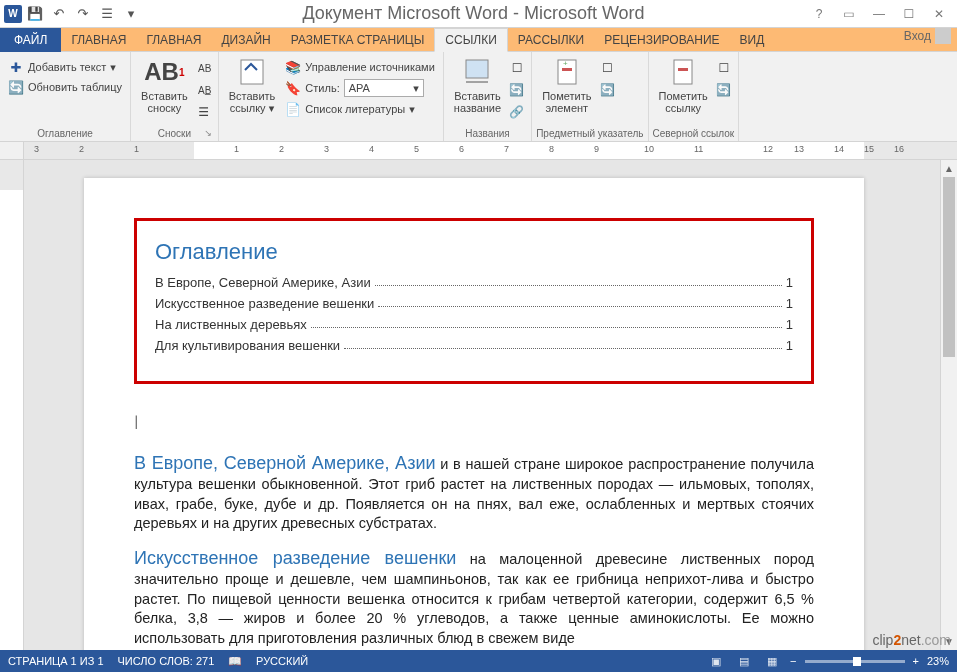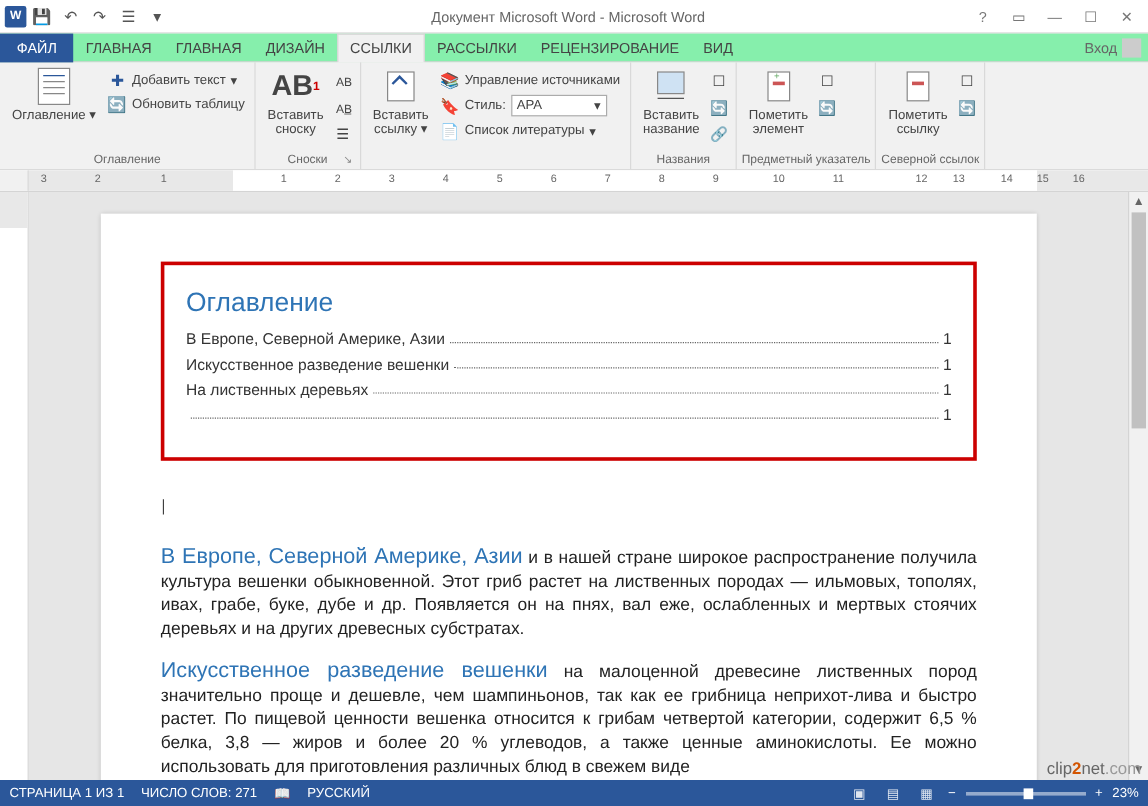--- a/index.html
+++ b/index.html
@@ -3,26 +3,26 @@
 <meta charset="utf-8">
 <style>
 * { box-sizing: border-box; margin: 0; padding: 0; font-family: "Segoe UI", Tahoma, sans-serif; }
 body { width: 957px; height: 672px; background: #fff; overflow: hidden; position: relative; font-size: 12px; }
 
 
 .titlebar { height: 28px; background: #fff; display: flex; align-items: center; border-bottom: 1px solid #d4d4d4; }
 .titlebar .left { display: flex; align-items: center; gap: 2px; padding-left: 4px; }
 .titlebar .qat-btn { width: 22px; height: 22px; display: flex; align-items: center; justify-content: center; color: #555; font-size: 13px; }
 .titlebar .word-icon { width: 18px; height: 18px; background: #2b579a; color: #fff; font-size: 10px; font-weight: bold; display: flex; align-items: center; justify-content: center; border-radius: 2px; }
-.titlebar .title { flex: 1; text-align: center; color: #666; font-size: 12px; }
+.titlebar .title { flex: 1; text-align: center; color: #666; font-size: 18px; }
 .titlebar .right { display: flex; gap: 2px; padding-right: 4px; }
 .titlebar .win-btn { width: 28px; height: 22px; display: flex; align-items: center; justify-content: center; color: #777; font-size: 12px; }
 
 
-.ribbon-tabs { height: 24px; background: #86efac; display: flex; align-items: center; border-bottom: 1px solid #d4d4d4; }
+.ribbon-tabs { height: 24px; background: #fdba74; display: flex; align-items: flex-start; border-bottom: 1px solid #d4d4d4; }
 .file-tab { background: #2b579a; color: #fff; padding: 4px 14px; font-size: 12px; margin-left: 0; height: 24px; display: flex; align-items: center; }
 .rtab { padding: 4px 10px; color: #444; font-size: 12px; cursor: pointer; height: 24px; display: flex; align-items: center; }
 .rtab.active { background: #f1f1f1; border: 1px solid #d4d4d4; border-bottom: 1px solid #f1f1f1; margin-bottom: -1px; }
 .ribbon-tabs .spacer { flex: 1; }
 .login { color: #666; font-size: 12px; padding: 0 6px; display: flex; align-items: center; gap: 4px; }
 .login .avatar { width: 16px; height: 16px; background: #ccc; }
 
 
 .ribbon { height: 90px; background: #f1f1f1; border-bottom: 1px solid #d4d4d4; display: flex; }
 .group { border-right: 1px solid #d9d9d9; padding: 2px 4px 0 4px; display: flex; flex-direction: column; justify-content: space-between; }
@@ -97,47 +97,36 @@
     <div class="win-btn">☐</div>
     <div class="win-btn">✕</div>
   </div>
 </div>
 
 <div class="ribbon-tabs">
   <div class="file-tab">ФАЙЛ</div>
   <div class="rtab">ГЛАВНАЯ</div>
   <div class="rtab">ГЛАВНАЯ</div>
   <div class="rtab">ДИЗАЙН</div>
+  <div class="rtab">РАЗМЕТКА СТРАНИЦЫ</div>
   <div class="rtab active">ССЫЛКИ</div>
   <div class="rtab">РАССЫЛКИ</div>
   <div class="rtab">РЕЦЕНЗИРОВАНИЕ</div>
   <div class="rtab">ВИД</div>
   <div class="spacer"></div>
   <div class="login">
     <span>Вход</span>
     <span class="avatar"></span>
   </div>
 </div>
 
 <div class="ribbon">
 
   <div class="group">
     <div class="group-body">
-      <div class="big-btn">
-        <div class="icn">
-          <svg width="30" height="34">
-              <rect x="2" y="2" width="26" height="30" fill="#fff" stroke="#888"></rect>
-              <line x1="6" y1="8" x2="24" y2="8" stroke="#2b579a"></line>
-              <line x1="6" y1="13" x2="24" y2="13" stroke="#888"></line>
-              <line x1="6" y1="18" x2="24" y2="18" stroke="#888"></line>
-              <line x1="6" y1="23" x2="24" y2="23" stroke="#888"></line>
-            </svg>
-        </div>
-        <div class="lbl"><span>Оглавление</span> ▾</div>
-      </div>
       <div class="vstack" style="padding-top:4px">
         <div class="small-row"><span class="sicn">✚</span><span>Добавить текст</span> ▾</div>
         <div class="small-row">
             <span class="sicn">🔄</span>
             <span>Обновить таблицу</span>
           </div>
       </div>
     </div>
     <div class="group-label">Оглавление</div>
   </div>
@@ -300,20 +289,21 @@
               <span class="txt">Искусственное разведение вешенки</span>
               <span class="dots"></span>
               <span class="pg">1</span>
             </div>
             <div class="toc-row">
               <span class="txt">На лиственных деревьях</span>
               <span class="dots"></span>
               <span class="pg">1</span>
             </div>
             <div class="toc-row">
+              <span class="txt">Для культивирования вешенки</span>
               <span class="dots"></span>
               <span class="pg">1</span>
             </div>
           </div>
       </div>
       <div class="cursor">|</div>
       <div class="body-text">
         <p><span class="h">В Европе, Северной Америке, Азии</span><span> и в нашей стране широкое распространение получила культура вешенки обыкновенной. Этот гриб растет на лиственных породах — ильмовых, тополях, ивах, грабе, буке, дубе и др. Появляется он на пнях, вал еже, ослабленных и мертвых стоячих деревьях и на других древесных субстратах.</span></p>
         <p><span class="h">Искусственное разведение вешенки</span><span> на малоценной древесине лиственных пород значительно проще и дешевле, чем шампиньонов, так как ее грибница неприхот-лива и быстро растет. По пищевой ценности вешенка относится к грибам четвертой категории, содержит 6,5 % белка, 3,8 — жиров и более 20 % углеводов, а также ценные аминокислоты. Ее можно использовать для приготовления различных блюд в свежем виде</span></p>
       </div>

